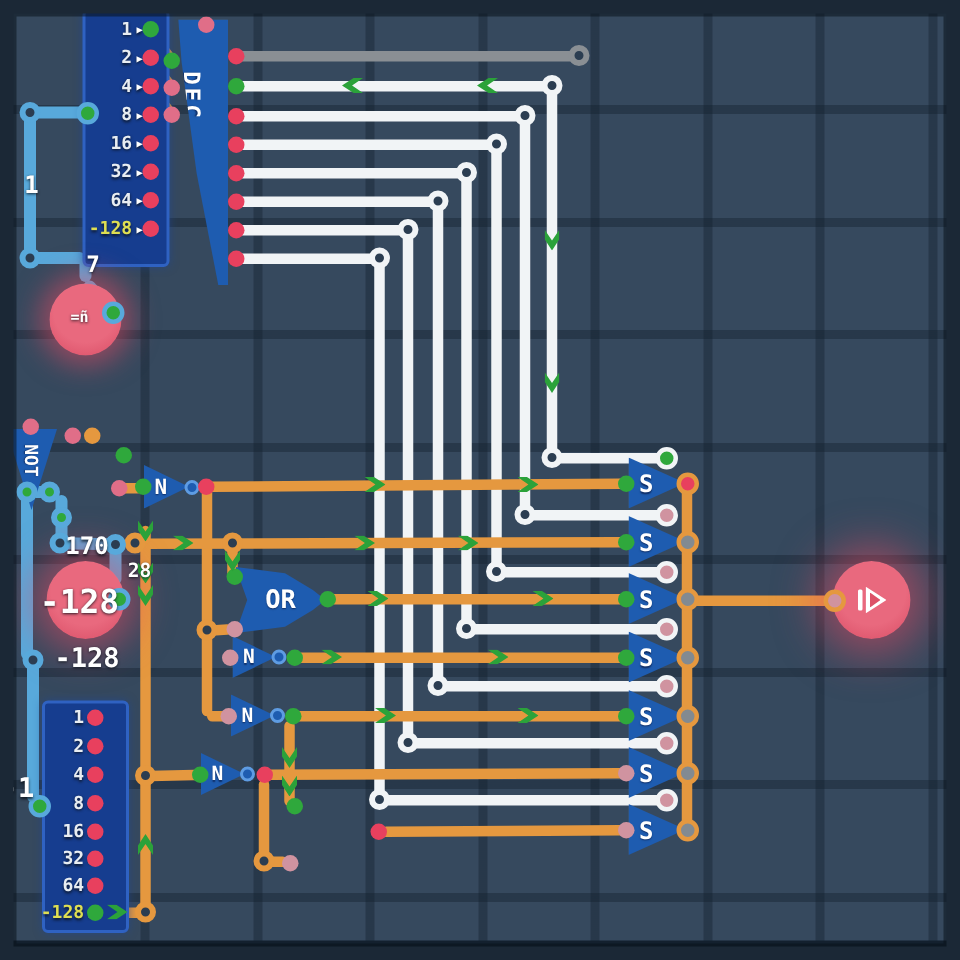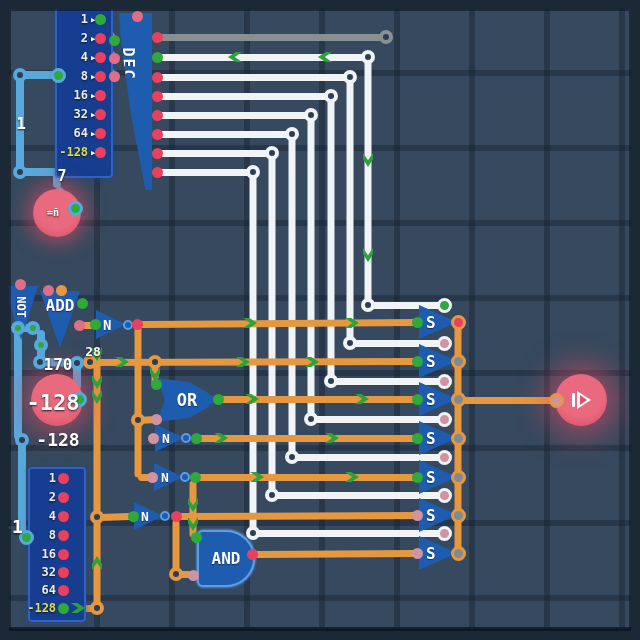--- a/index.html
+++ b/index.html
@@ -94,45 +94,39 @@
     <div class="wire" style="left: 18px; top: 324px; width: 112px; height: 8px; background: rgb(88, 169, 219); border-radius: 4px; transform: rotate(90deg);"></div>
     <div class="wire" style="left: 18px; top: 436px; width: 4px; height: 8px; background: rgb(88, 169, 219); border-radius: 4px; transform: rotate(0deg);"></div>
     <div class="wire" style="left: 22px; top: 436px; width: 95px; height: 8px; background: rgb(88, 169, 219); border-radius: 4px; transform: rotate(90deg);"></div>
     <div class="wire" style="left: 41px; top: 326px; width: 32px; height: 8px; background: rgb(88, 169, 219); border-radius: 4px; transform: rotate(90deg);"></div>
     <div class="wire" style="left: 40px; top: 358px; width: 36.0139px; height: 8px; background: rgb(88, 169, 219); border-radius: 4px; transform: rotate(1.59114deg);"></div>
     <div class="wire" style="left: 77px; top: 359px; width: 27px; height: 8px; background: rgb(88, 169, 219); border-radius: 4px; transform: rotate(90deg);"></div>
     <div class="wire" style="left: 77px; top: 386px; width: 8.24621px; height: 8px; background: rgb(88, 169, 219); border-radius: 4px; transform: rotate(75.9638deg);"></div>
     <div class="gate trid" style="left: 4px; top: 286px; width: 34px; height: 54px; background: rgb(30, 92, 176); font-size: 12px;">
       <span style="transform: rotate(90deg); padding: 0px; margin-top: 14px;">NOT</span>
     </div>
-    <div class="gate trid" style="left: 40px; top: 291px; width: 40px; height: 57px; background: rgb(30, 92, 176); font-size: 16px;">
-      <span style="padding-top: 5px;">ADD</span>
-    </div>
     <div class="gate trir" style="left: 96px; top: 310px; width: 30px; height: 29px; background: rgb(30, 92, 176); font-size: 14px;">
       <span style="padding-left: 7px;">N</span>
     </div>
     <div class="pin" style="left: 123px; top: 319.5px; width: 10px; height: 10px; background: rgb(30, 92, 176); border: 2px solid rgb(94, 156, 227);"></div>
     <div class="gate orsh" style="left: 157px; top: 376px; width: 60px; height: 48px; background: rgb(30, 92, 176); font-size: 17px; text-align: right;">
       <span>OR</span>
     </div>
     <div class="gate trir" style="left: 155px; top: 424px; width: 29px; height: 28px; background: rgb(30, 92, 176); font-size: 13px;">
       <span style="padding-left: 7px;">N</span>
     </div>
     <div class="pin" style="left: 181px; top: 433px; width: 10px; height: 10px; background: rgb(30, 92, 176); border: 2px solid rgb(94, 156, 227);"></div>
     <div class="gate trir" style="left: 154px; top: 463px; width: 29px; height: 28px; background: rgb(30, 92, 176); font-size: 13px;">
       <span style="padding-left: 7px;">N</span>
     </div>
     <div class="pin" style="left: 180px; top: 472px; width: 10px; height: 10px; background: rgb(30, 92, 176); border: 2px solid rgb(94, 156, 227);"></div>
     <div class="gate trir" style="left: 134px; top: 502px; width: 29px; height: 28px; background: rgb(30, 92, 176); font-size: 13px;">
       <span style="padding-left: 7px;">N</span>
     </div>
     <div class="pin" style="left: 160px; top: 511px; width: 10px; height: 10px; background: rgb(30, 92, 176); border: 2px solid rgb(94, 156, 227);"></div>
-    <div class="gate andsh" style="left: 197px; top: 530px; width: 54px; height: 53px; background: rgb(30, 92, 176); font-size: 16px;">
-      <span>AND</span>
-    </div>
     <div class="gate trir" style="left: 419px; top: 305px; width: 38px; height: 34px; background: rgb(30, 92, 176); font-size: 16px;">
       <span style="padding-left: 7px;">S</span>
     </div>
     <div class="gate trir" style="left: 419px; top: 344px; width: 38px; height: 34px; background: rgb(30, 92, 176); font-size: 16px;">
       <span style="padding-left: 7px;">S</span>
     </div>
     <div class="gate trir" style="left: 419px; top: 382px; width: 38px; height: 34px; background: rgb(30, 92, 176); font-size: 16px;">
       <span style="padding-left: 7px;">S</span>
     </div>
     <div class="gate trir" style="left: 419px; top: 421px; width: 38px; height: 34px; background: rgb(30, 92, 176); font-size: 16px;">
@@ -312,19 +306,19 @@
     <div class="chev" style="left: 214px; top: 433px; width: 14px; height: 10px; background: rgb(43, 162, 58); clip-path: polygon(0px 0px, 45% 0px, 100% 50%, 45% 100%, 0px 100%, 52% 50%); transform: rotate(0deg);"></div>
     <div class="chev" style="left: 325px; top: 433px; width: 14px; height: 10px; background: rgb(43, 162, 58); clip-path: polygon(0px 0px, 45% 0px, 100% 50%, 45% 100%, 0px 100%, 52% 50%); transform: rotate(0deg);"></div>
     <div class="chev" style="left: 250px; top: 472px; width: 14px; height: 10px; background: rgb(43, 162, 58); clip-path: polygon(0px 0px, 45% 0px, 100% 50%, 45% 100%, 0px 100%, 52% 50%); transform: rotate(0deg);"></div>
     <div class="chev" style="left: 345px; top: 472px; width: 14px; height: 10px; background: rgb(43, 162, 58); clip-path: polygon(0px 0px, 45% 0px, 100% 50%, 45% 100%, 0px 100%, 52% 50%); transform: rotate(0deg);"></div>
     <div class="chev" style="left: 186px; top: 500px; width: 14px; height: 10px; background: rgb(43, 162, 58); clip-path: polygon(0px 0px, 45% 0px, 100% 50%, 45% 100%, 0px 100%, 52% 50%); transform: rotate(90deg);"></div>
     <div class="chev" style="left: 186px; top: 519px; width: 14px; height: 10px; background: rgb(43, 162, 58); clip-path: polygon(0px 0px, 45% 0px, 100% 50%, 45% 100%, 0px 100%, 52% 50%); transform: rotate(90deg);"></div>
     <div class="lbl" style="left: 21px; top: 123px; font-size: 16px;">1</div>
     <div class="lbl" style="left: 62px; top: 176px; font-size: 15px;">7</div>
     <div class="lbl" style="left: 53px; top: 212px; font-size: 10px;">=ñ</div>
     <div class="lbl" style="left: 58px; top: 364px; font-size: 16px;">170</div>
-    <div class="lbl" style="left: 93px; top: 351px; font-size: 13px;">28</div>
+    <div class="lbl" style="left: 93px; top: 381px; font-size: 13px;">28</div>
     <div class="lbl" style="left: 53px; top: 402px; font-size: 22px;">-128</div>
     <div class="lbl" style="left: 58px; top: 439px; font-size: 18px;">-128</div>
     <div class="lbl" style="left: 12px; top: 526px; font-size: 18px;">-1</div>
     <div class="bar" style="left: 0px; top: 627px; width: 640px; height: 13px;"></div>
     <div class="frame"></div>
   </div>
 
 </body></html>

